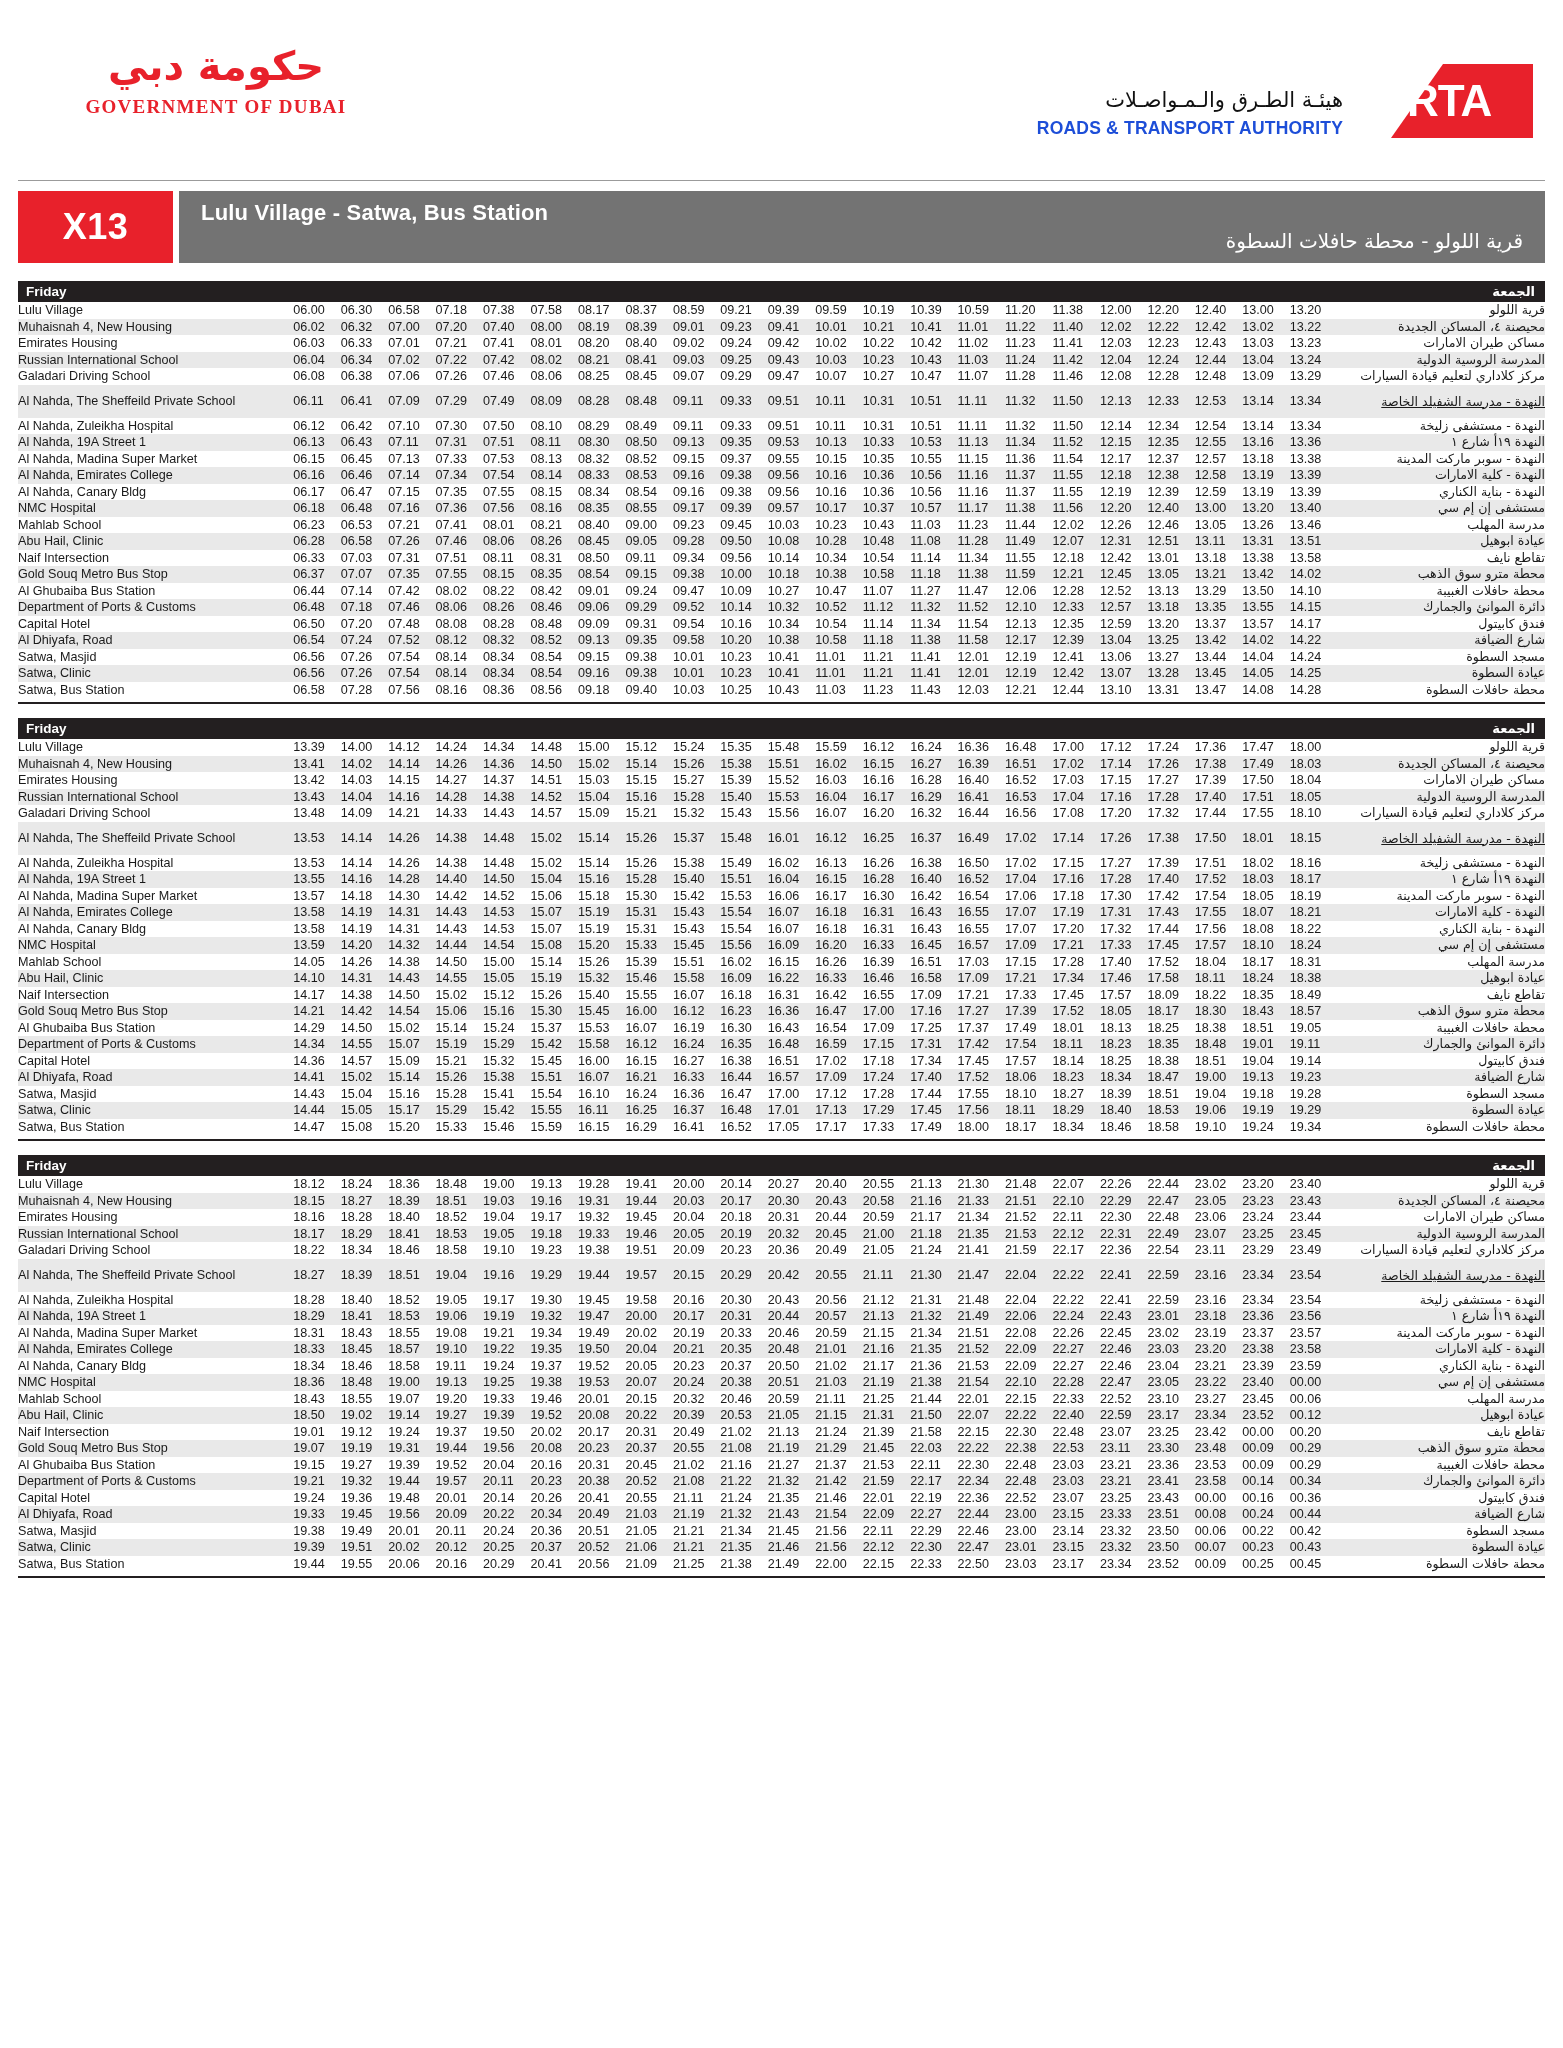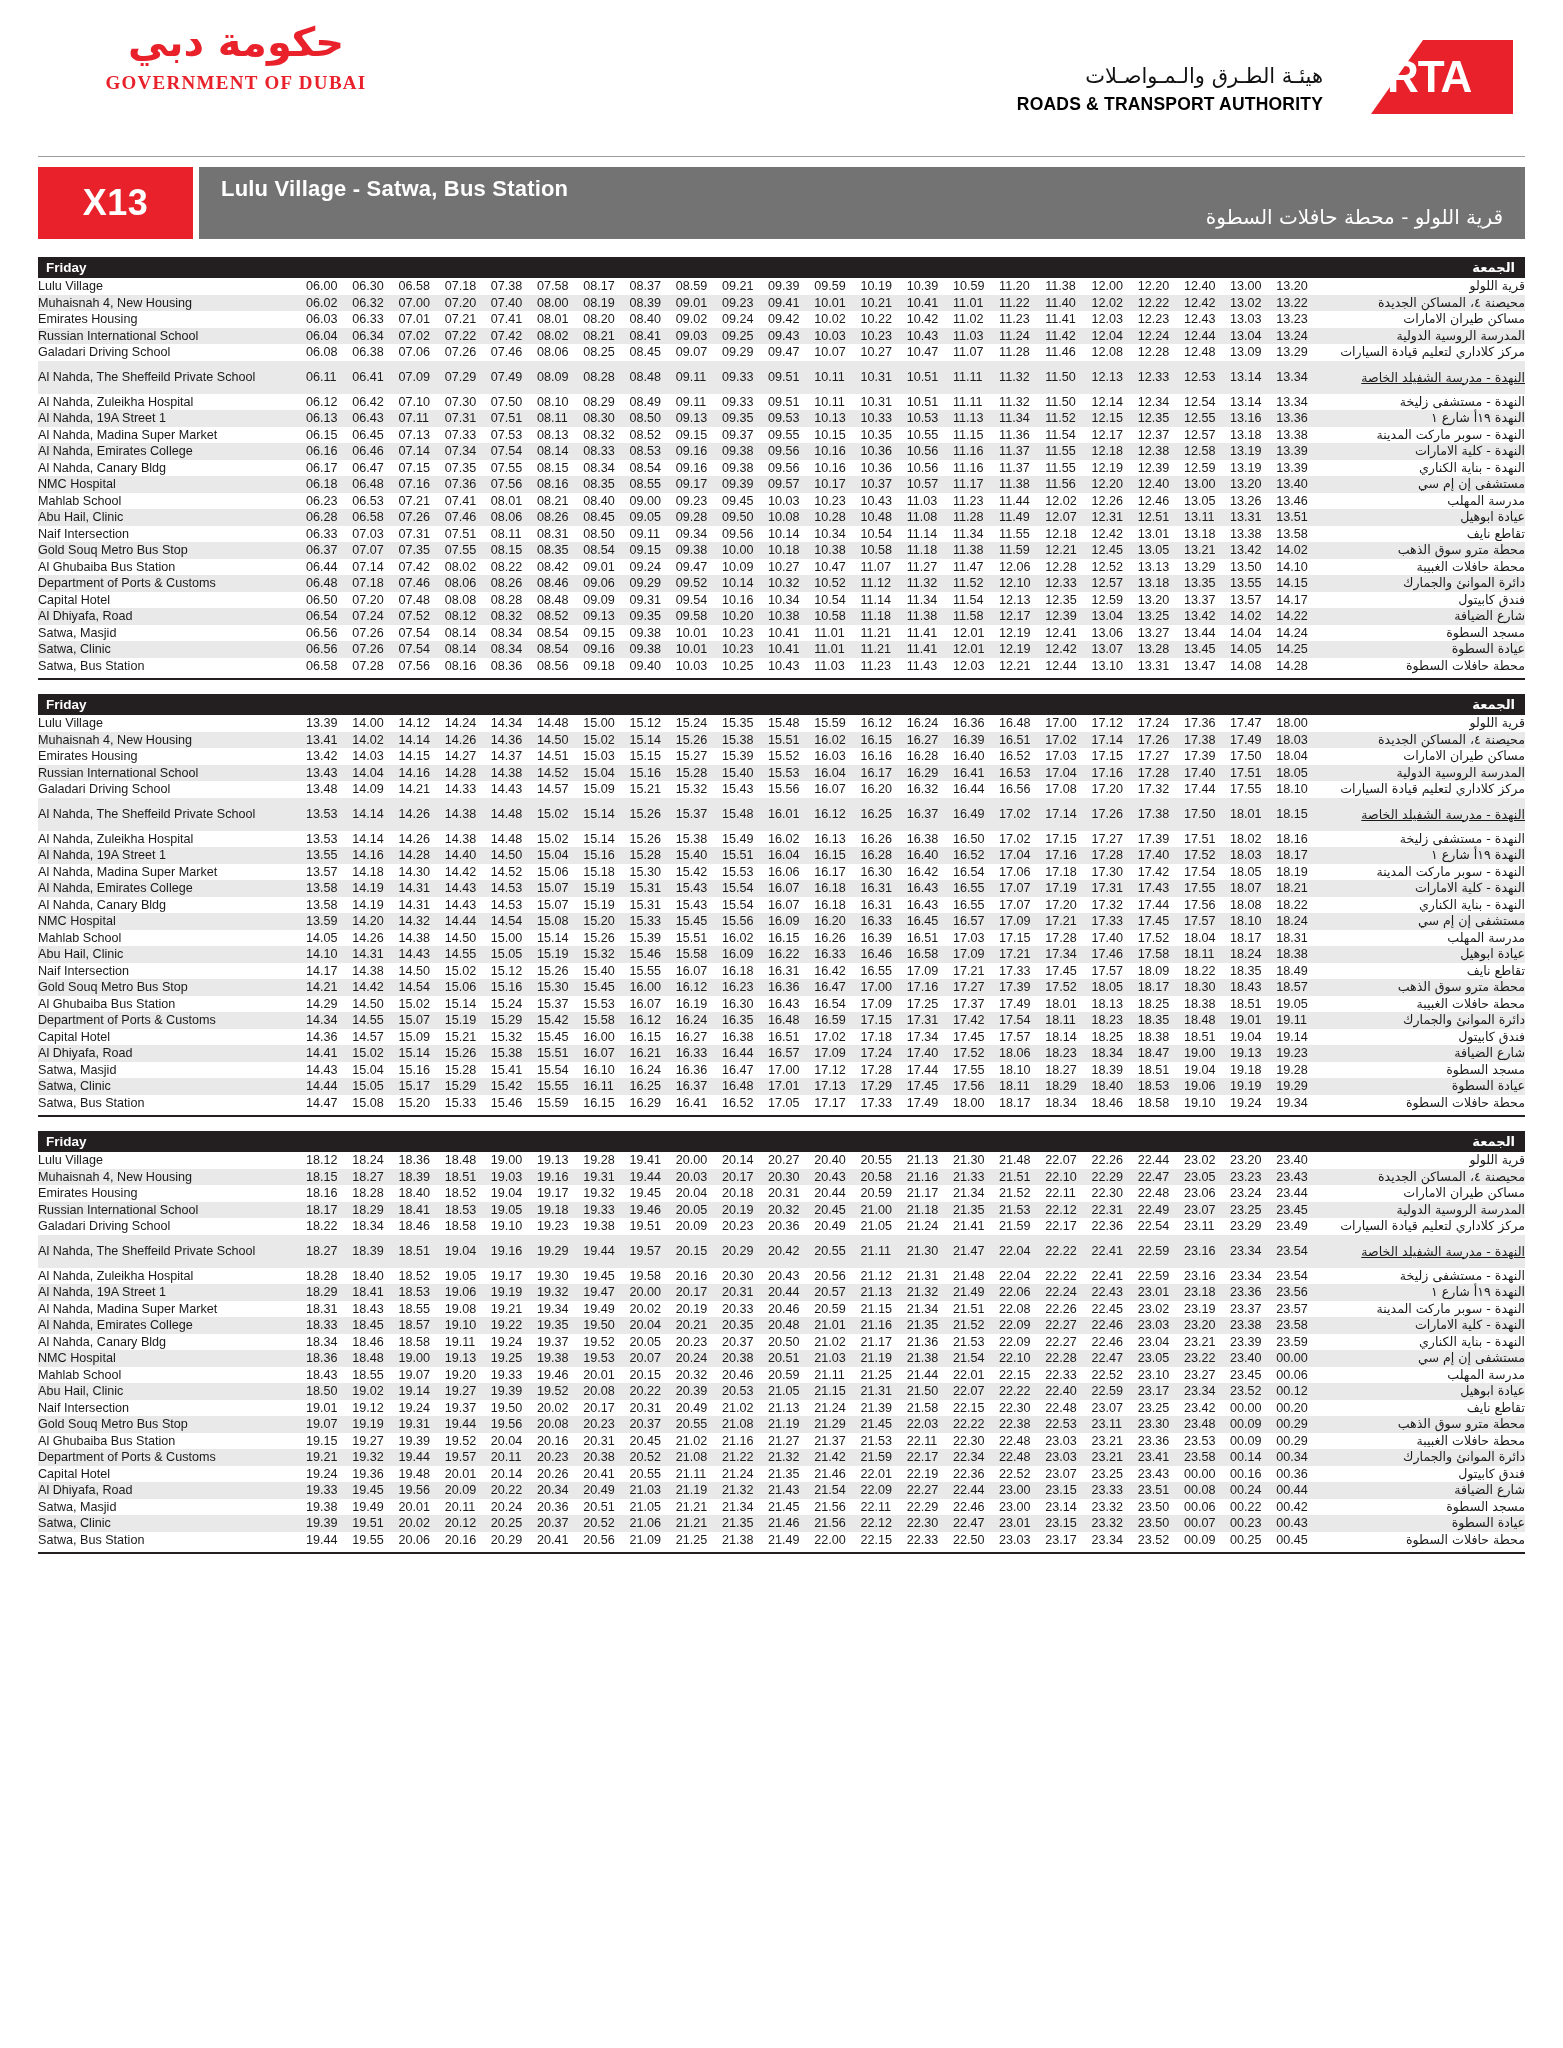--- a/index.html
+++ b/index.html
@@ -11,21 +11,22 @@
     width: 1563px;
     height: 2048px;
     font-family: "Liberation Sans", sans-serif;
     color: #1a1a1a;
     position: relative;
     overflow: hidden;
   }
 
   
   .page {
-    padding: 0 38px;
+    padding: 0 18px;
+    margin-top: 24px;
   }
   .top-header {
     display: flex;
     align-items: flex-start;
     justify-content: space-between;
     height: 150px;
     padding-top: 22px;
   }
   .gov-logo {
     display: flex;
@@ -66,21 +67,21 @@
   .rta-text .ar {
     font-family: "DejaVu Sans", sans-serif;
     font-size: 21px;
     direction: rtl;
     color: #111;
     letter-spacing: 1px;
   }
   .rta-text .en {
     font-size: 17.5px;
     font-weight: 700;
-    color: #000000;
+    color: #1d4ed8;
     letter-spacing: 0.2px;
     margin-top: 5px;
   }
   .rta-mark {
     position: relative;
     width: 180px;
     height: 78px;
     margin-left: 8px;
   }
   .rta-mark svg { display: block; }

